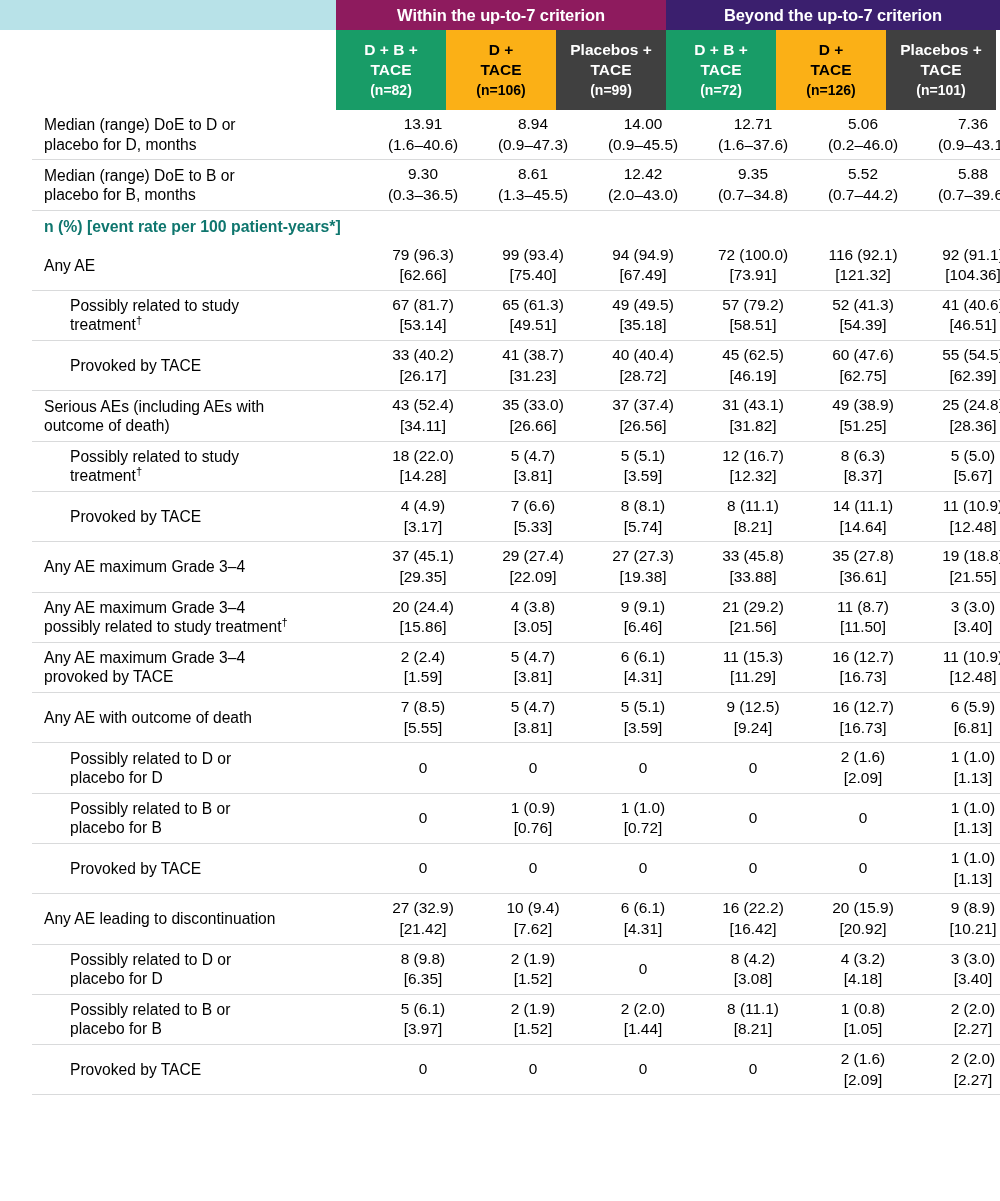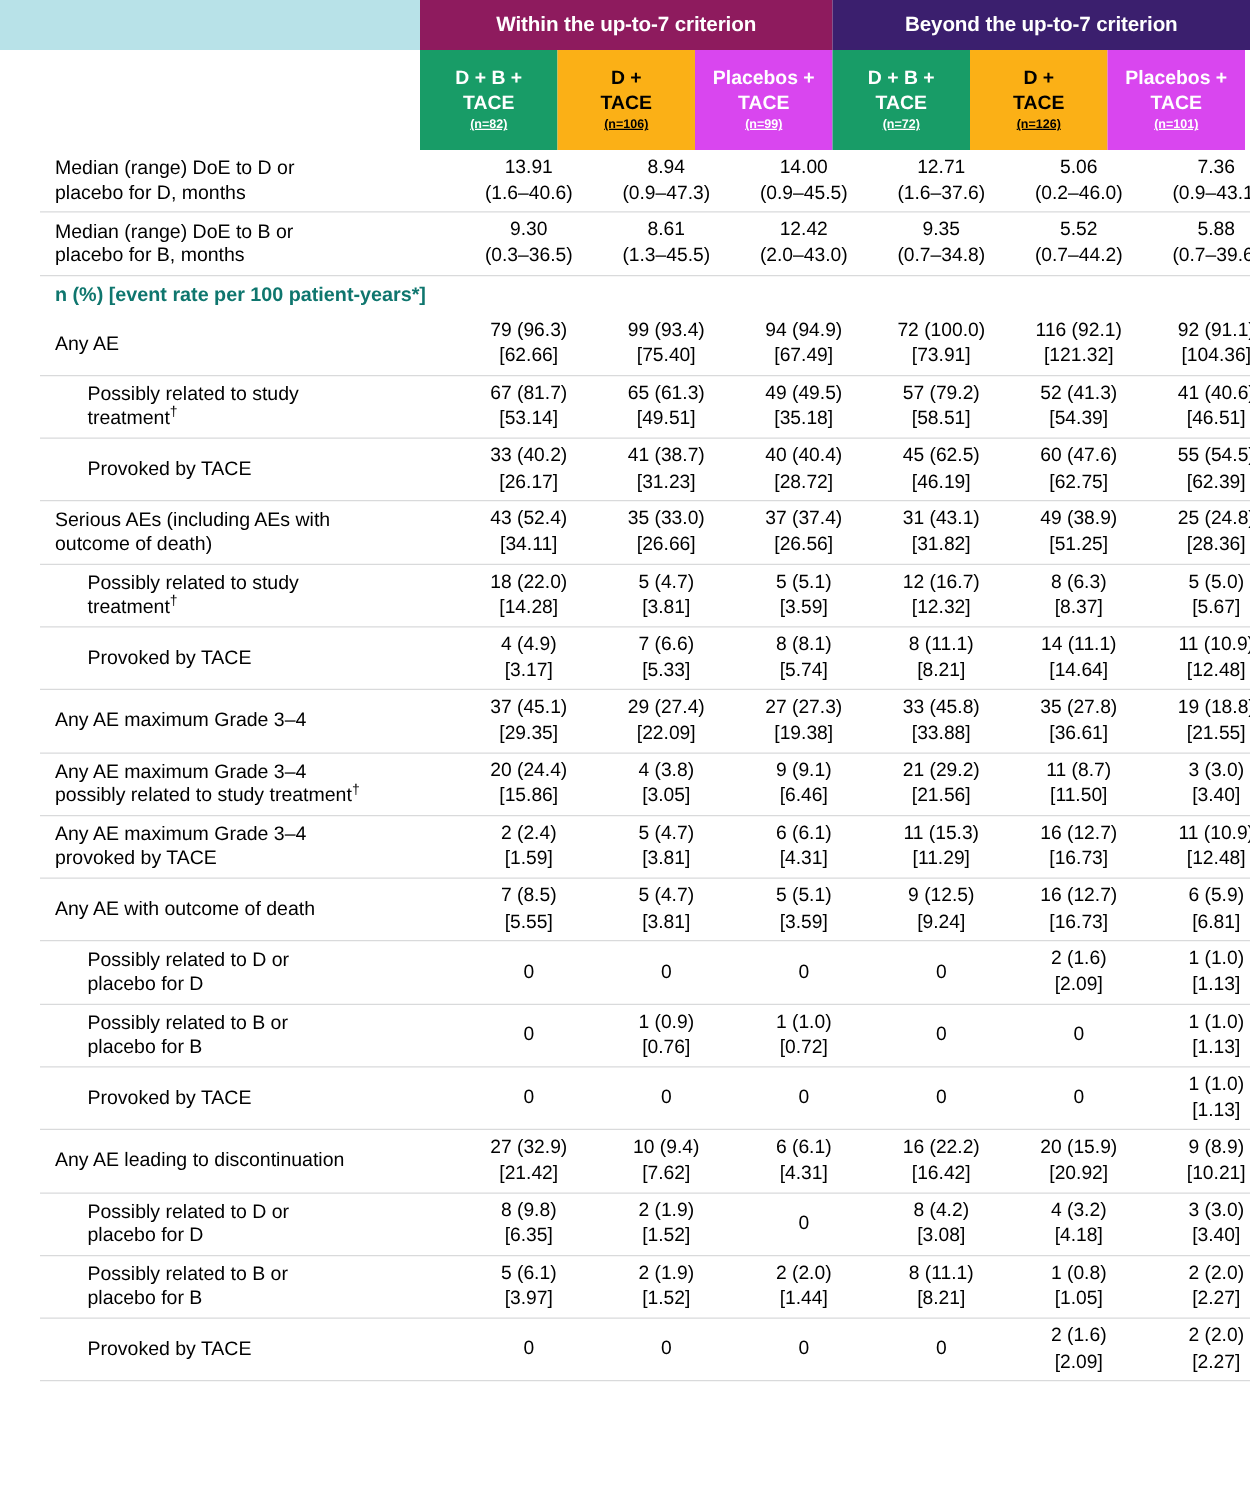--- a/index.html
+++ b/index.html
@@ -10,21 +10,21 @@
     font-family: "Liberation Sans", sans-serif;
   }
   #table-root {
     position: relative;
     width: 1000px;
     height: 1201px;
     background: #fff;
   }
 
   
-  .hdr-top { display: flex; height: 40px; }
+  .hdr-top { display: flex; height: 30px; }
   .hdr-blank {
     width: 336px;
     background: #b8e2e8;
   }
   .hdr-group {
     flex: 0 0 auto;
     color: #fff;
     font-weight: bold;
     font-size: 16.5px;
     display: flex;
@@ -44,23 +44,23 @@
     flex-direction: column;
     align-items: center;
     justify-content: center;
     font-weight: bold;
     font-size: 15.5px;
     line-height: 1.30;
     padding: 3px 2px 4px;
   }
   .hdr-col.c-green  { background: #189c67; color: #ffffff; }
   .hdr-col.c-orange { background: #fbb016; color: #000000; }
-  .hdr-col.c-gray   { background: #d946ef; color: #ffffff; }
+  .hdr-col.c-gray   { background: #404040; color: #ffffff; }
   .hdr-col span { display: block; white-space: nowrap; }
-  .hdr-col .n-line { font-size: 10px; text-decoration: underline; }
+  .hdr-col .n-line { font-size: 14px; }
 
   
   .rows { width: 1000px; padding-left: 32px; }
   .row {
     display: flex;
     align-items: stretch;
     border-bottom: 1px solid #d9dadb;
   }
 
   .rl {

